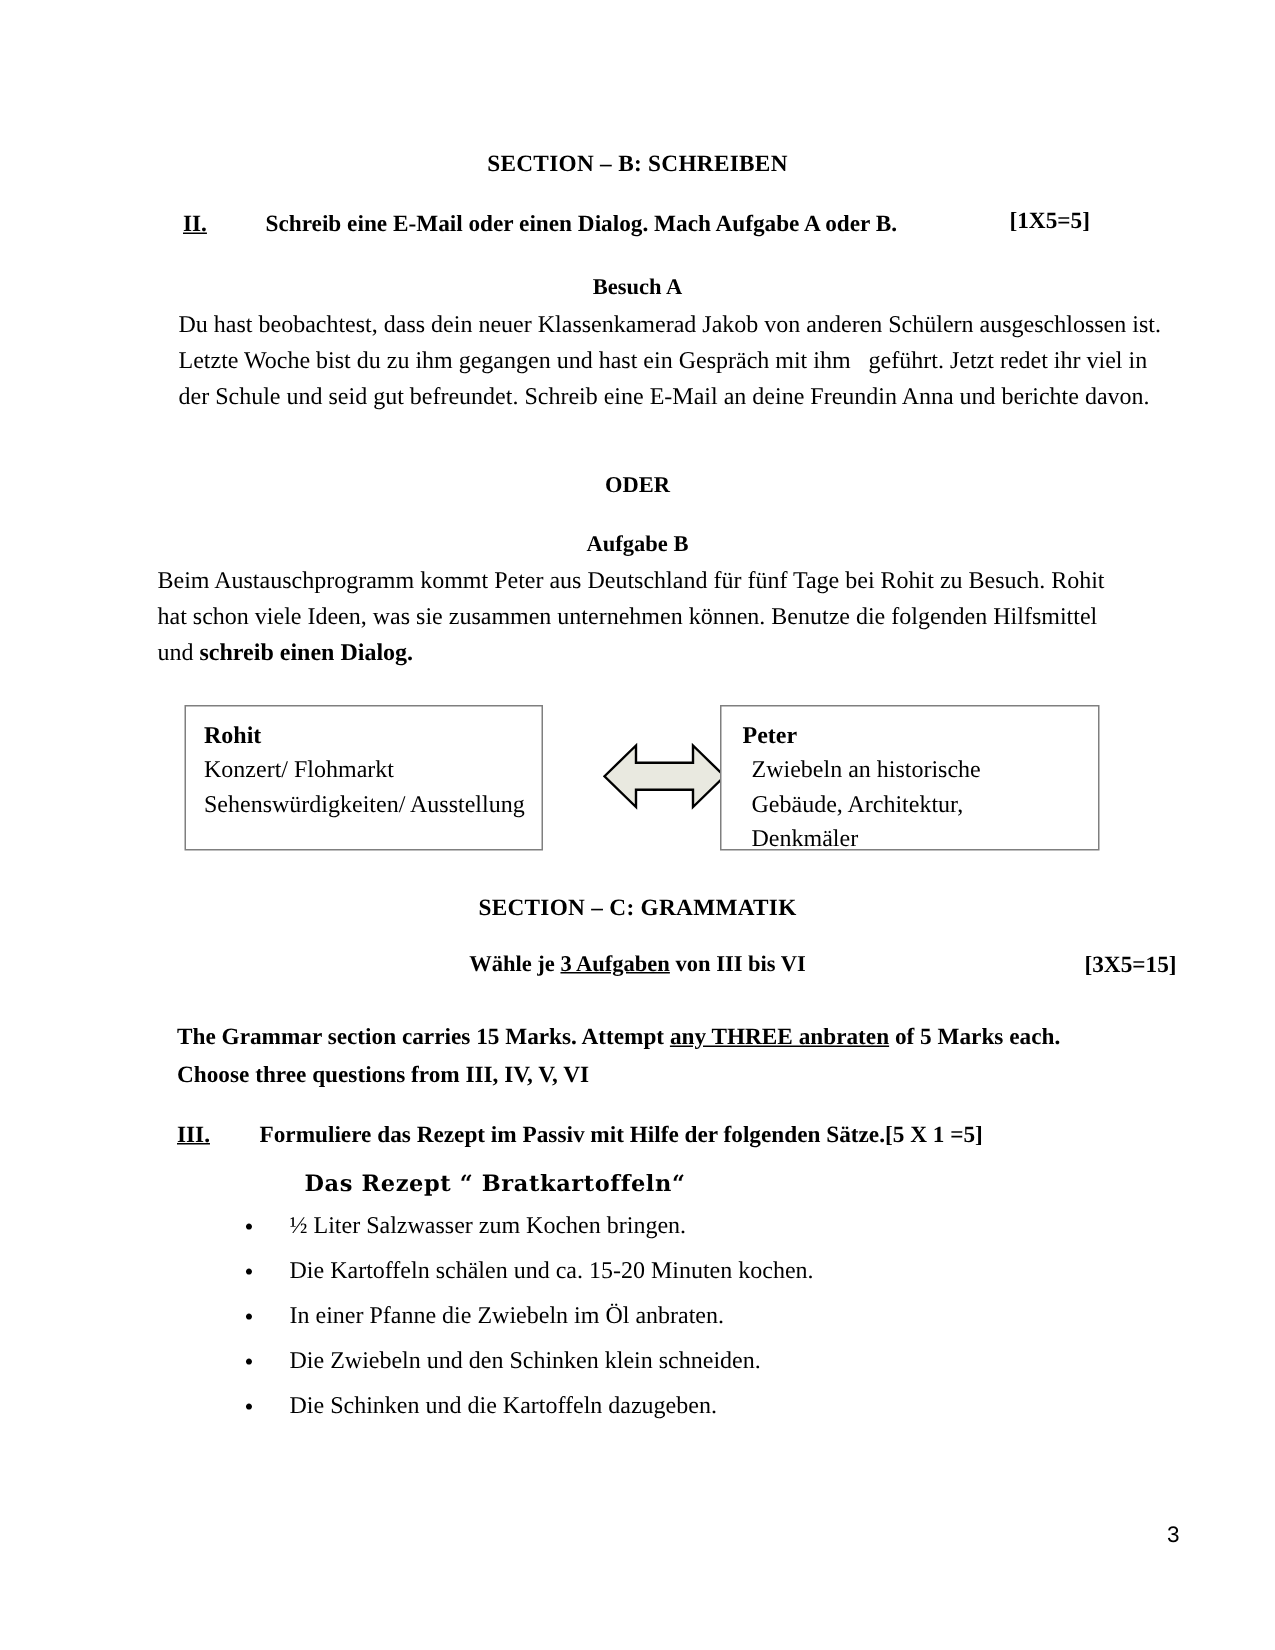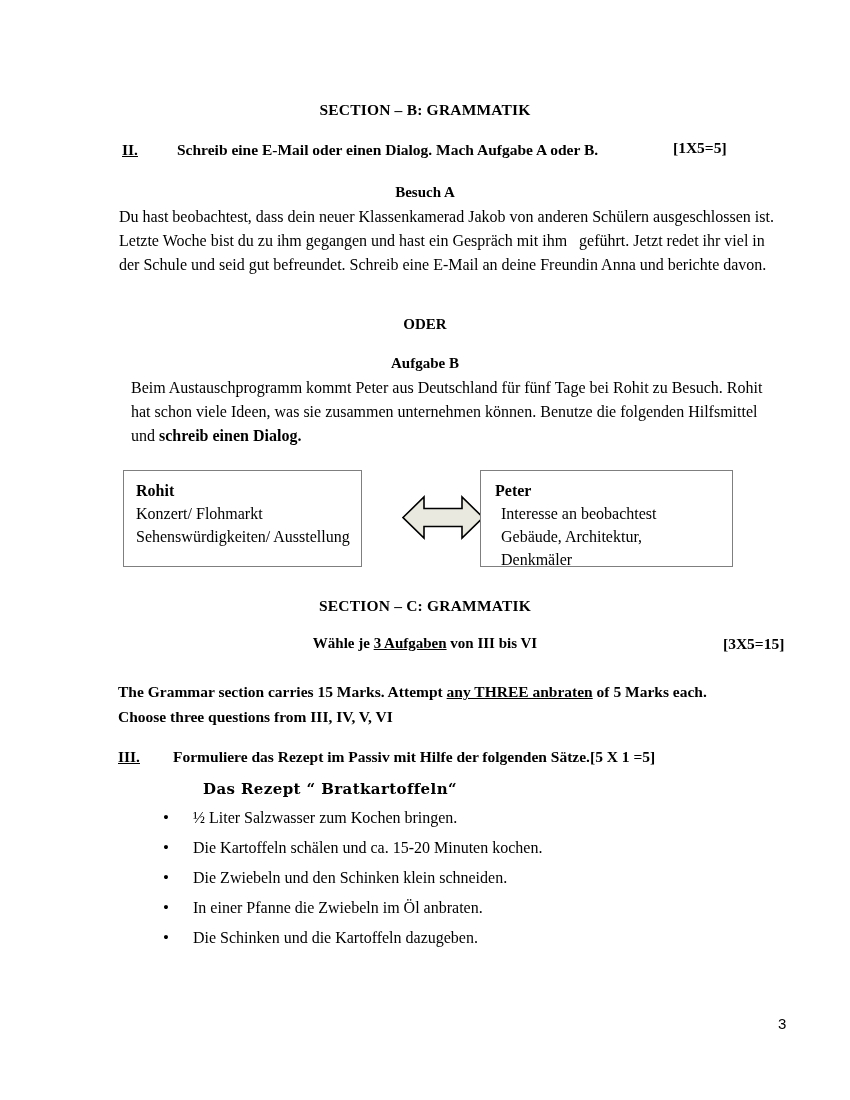--- a/index.html
+++ b/index.html
@@ -136,55 +136,55 @@
     position: absolute;
     font-family: "Liberation Sans", "DejaVu Sans", sans-serif;
     font-size: 15px;
   }
 </style>
 </head>
 <body>
 
 <div class="page">
 
-  <div class="heading-section" style="top:101px;">SECTION – B: GRAMMATIK</div>
+  <div class="heading-section" style="top:101px;">SECTION – B: SCHREIBEN</div>
 
   <div class="numbered" style="top:139px; left:122px;">
     <span class="num">II.</span><span>Schreib eine E-Mail oder einen Dialog. Mach Aufgabe A oder B.</span>
   </div>
   <div class="marks" style="top:139px; left:673px;">[1X5=5]</div>
 
   <div class="heading-sub" style="top:184px;">Besuch A</div>
 
   <div class="para" style="top:205px; left:119px; width:662px;">Du hast beobachtest, dass dein neuer Klassenkamerad Jakob von anderen Schülern ausgeschlossen ist. Letzte Woche bist du zu ihm gegangen und hast ein Gespräch mit ihm &nbsp; geführt. Jetzt redet ihr viel in der Schule und seid gut befreundet. Schreib eine E-Mail an deine Freundin Anna und berichte davon.</div>
 
   <div class="heading-sub" style="top:316px;">ODER</div>
 
   <div class="heading-sub" style="top:355px;">Aufgabe B</div>
 
-  <div class="para" style="top:376px; left:131px; width:650px;"><span>Beim Austauschprogramm kommt Peter aus Deutschland für fünf Tage bei Rohit zu Besuch. Rohit hat schon viele Ideen, was sie zusammen unternehmen können. Benutze die folgenden Hilfsmittel und </span><span class="bold">schreib einen Dialog.</span></div>
+  <div class="para" style="top:376px; left:105px; width:650px;"><span>Beim Austauschprogramm kommt Peter aus Deutschland für fünf Tage bei Rohit zu Besuch. Rohit hat schon viele Ideen, was sie zusammen unternehmen können. Benutze die folgenden Hilfsmittel und </span><span class="bold">schreib einen Dialog.</span></div>
 
   <div class="box" style="left:123px; top:470px; width:239px; height:97px;">
     <div class="box-inner">
       <div class="box-title">Rohit</div>
       <div class="box-line">Konzert/ Flohmarkt</div>
       <div class="box-line">Sehenswürdigkeiten/ Ausstellung</div>
     </div>
   </div>
 
   <div class="arrow-wrap" style="left:402px; top:495px;">
     <svg width="82" height="45" viewBox="0 0 82 45" xmlns="http://www.w3.org/2000/svg">
       <polygon points="1,22.5 22,2 22,13.5 60,13.5 60,2 81,22.5 60,43 60,31.5 22,31.5 22,43" fill="#e9e9e0" stroke="#000000" stroke-width="1.6" stroke-linejoin="miter"></polygon>
     </svg>
   </div>
 
   <div class="box" style="left:480px; top:470px; width:253px; height:97px;">
     <div class="box-inner-2">
       <div class="box-title">Peter</div>
-      <div class="box-line">Interesse an beobachtest</div>
+      <div class="box-line">Zwiebeln an historische</div>
       <div class="box-line">Gebäude, Architektur,</div>
       <div class="box-line">Denkmäler</div>
     </div>
   </div>
 
   <div class="heading-section" style="top:597px;">SECTION – C: GRAMMATIK</div>
 
   <div class="heading-sub" style="top:635px; text-align:center;"><span>Wähle je </span><u class="ul">3 Aufgaben</u><span> von III bis VI</span></div>
   <div class="marks" style="top:635px; left:723px;">[3X5=15]</div>
 
@@ -195,20 +195,20 @@
 
   <div class="numbered" style="top:746px; left:118px;">
     <span class="num">III.</span><span>Formuliere das Rezept im Passiv mit Hilfe der folgenden Sätze.[5 X 1 =5]</span>
   </div>
 
   <div class="recipe-title" style="top:780px; left:-95px;">Das Rezept “ Bratkartoffeln“</div>
 
   <ul class="bullets" style="top:803px; left:155px;">
     <li>½ Liter Salzwasser zum Kochen bringen.</li>
     <li>Die Kartoffeln schälen und ca. 15-20 Minuten kochen.</li>
+    <li>In einer Pfanne die Zwiebeln im Öl anbraten.</li>
     <li>Die Zwiebeln und den Schinken klein schneiden.</li>
-    <li>In einer Pfanne die Zwiebeln im Öl anbraten.</li>
     <li>Die Schinken und die Kartoffeln dazugeben.</li>
   </ul>
 
   <div class="page-number" style="top:1015px; left:778px;">3</div>
 
 </div>
 
 </body></html>

